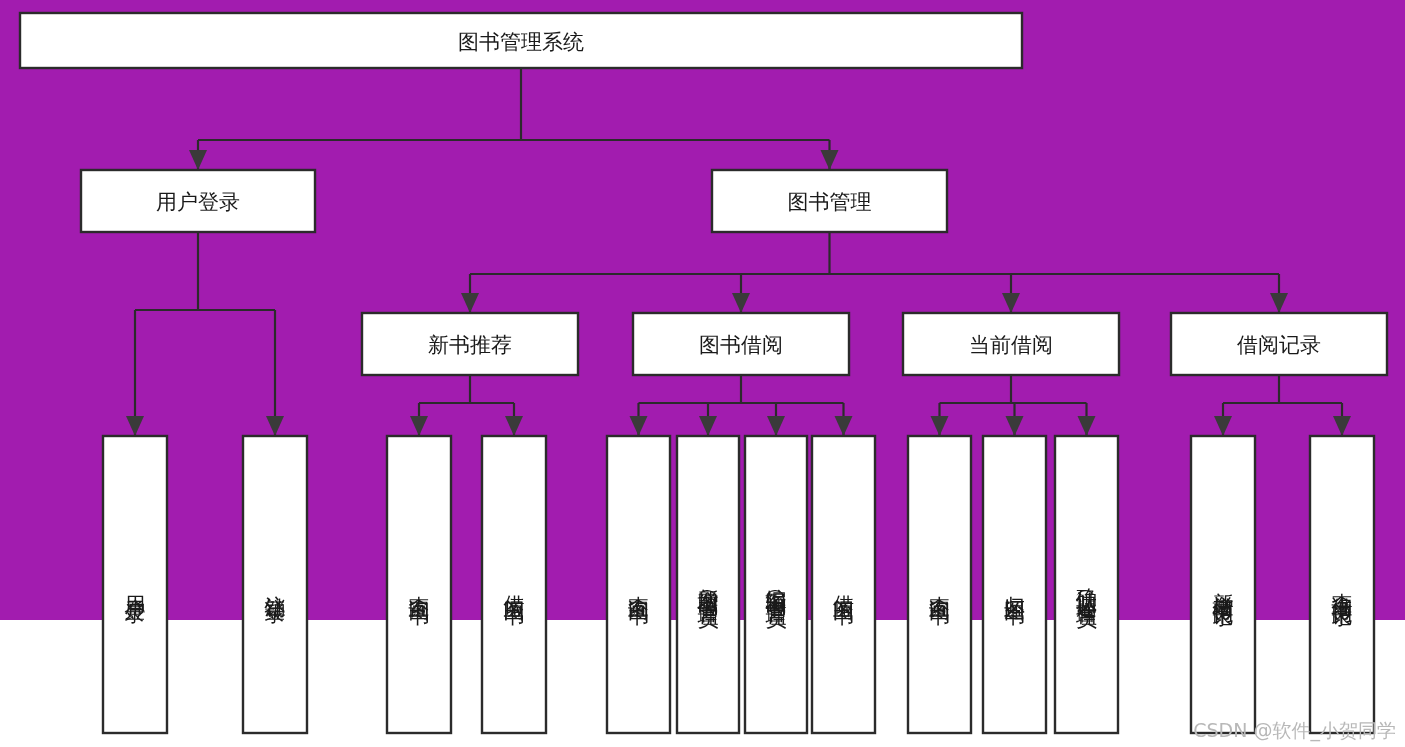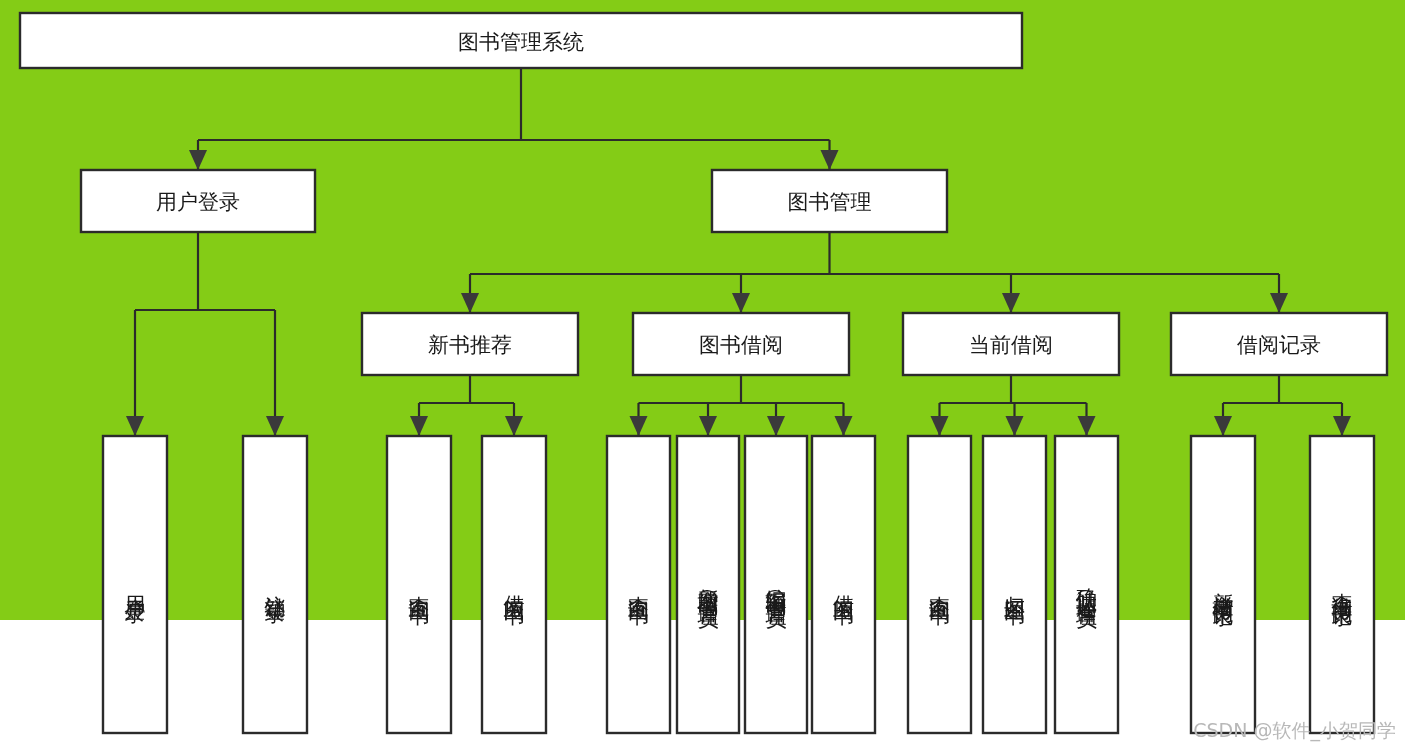--- a/index.html
+++ b/index.html
@@ -11,21 +11,21 @@
   body {
     width: 1405px;
     height: 747px;
     overflow: hidden;
     font-family: "DejaVu Sans", "Liberation Sans", sans-serif;
   }
   #diagram-root {
     position: relative;
     width: 1405px;
     height: 620px;
-    background: #84cc16;
+    background: #a21caf;
   }
   svg.diagram-canvas {
     position: absolute;
     top: 0;
     left: 0;
     width: 1405px;
     height: 747px;
     display: block;
   }
   .node-box {

